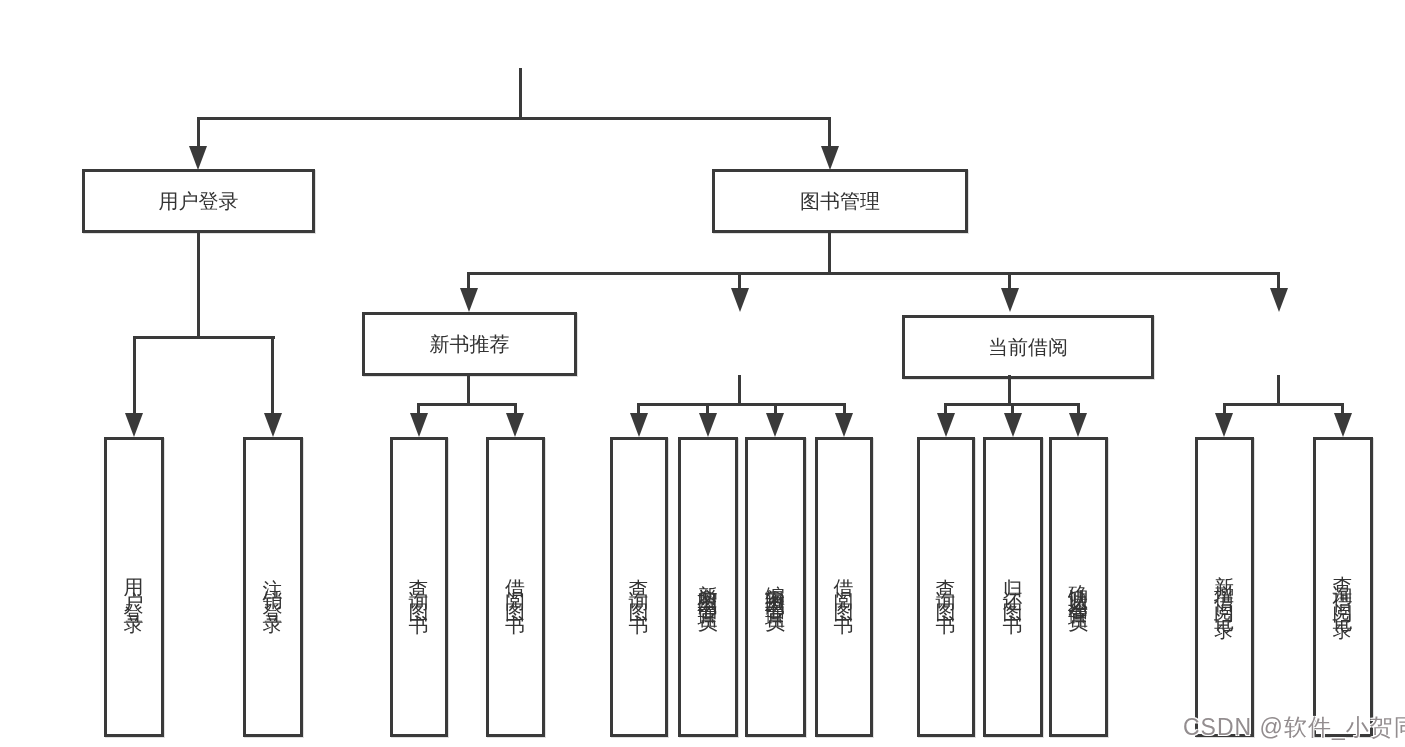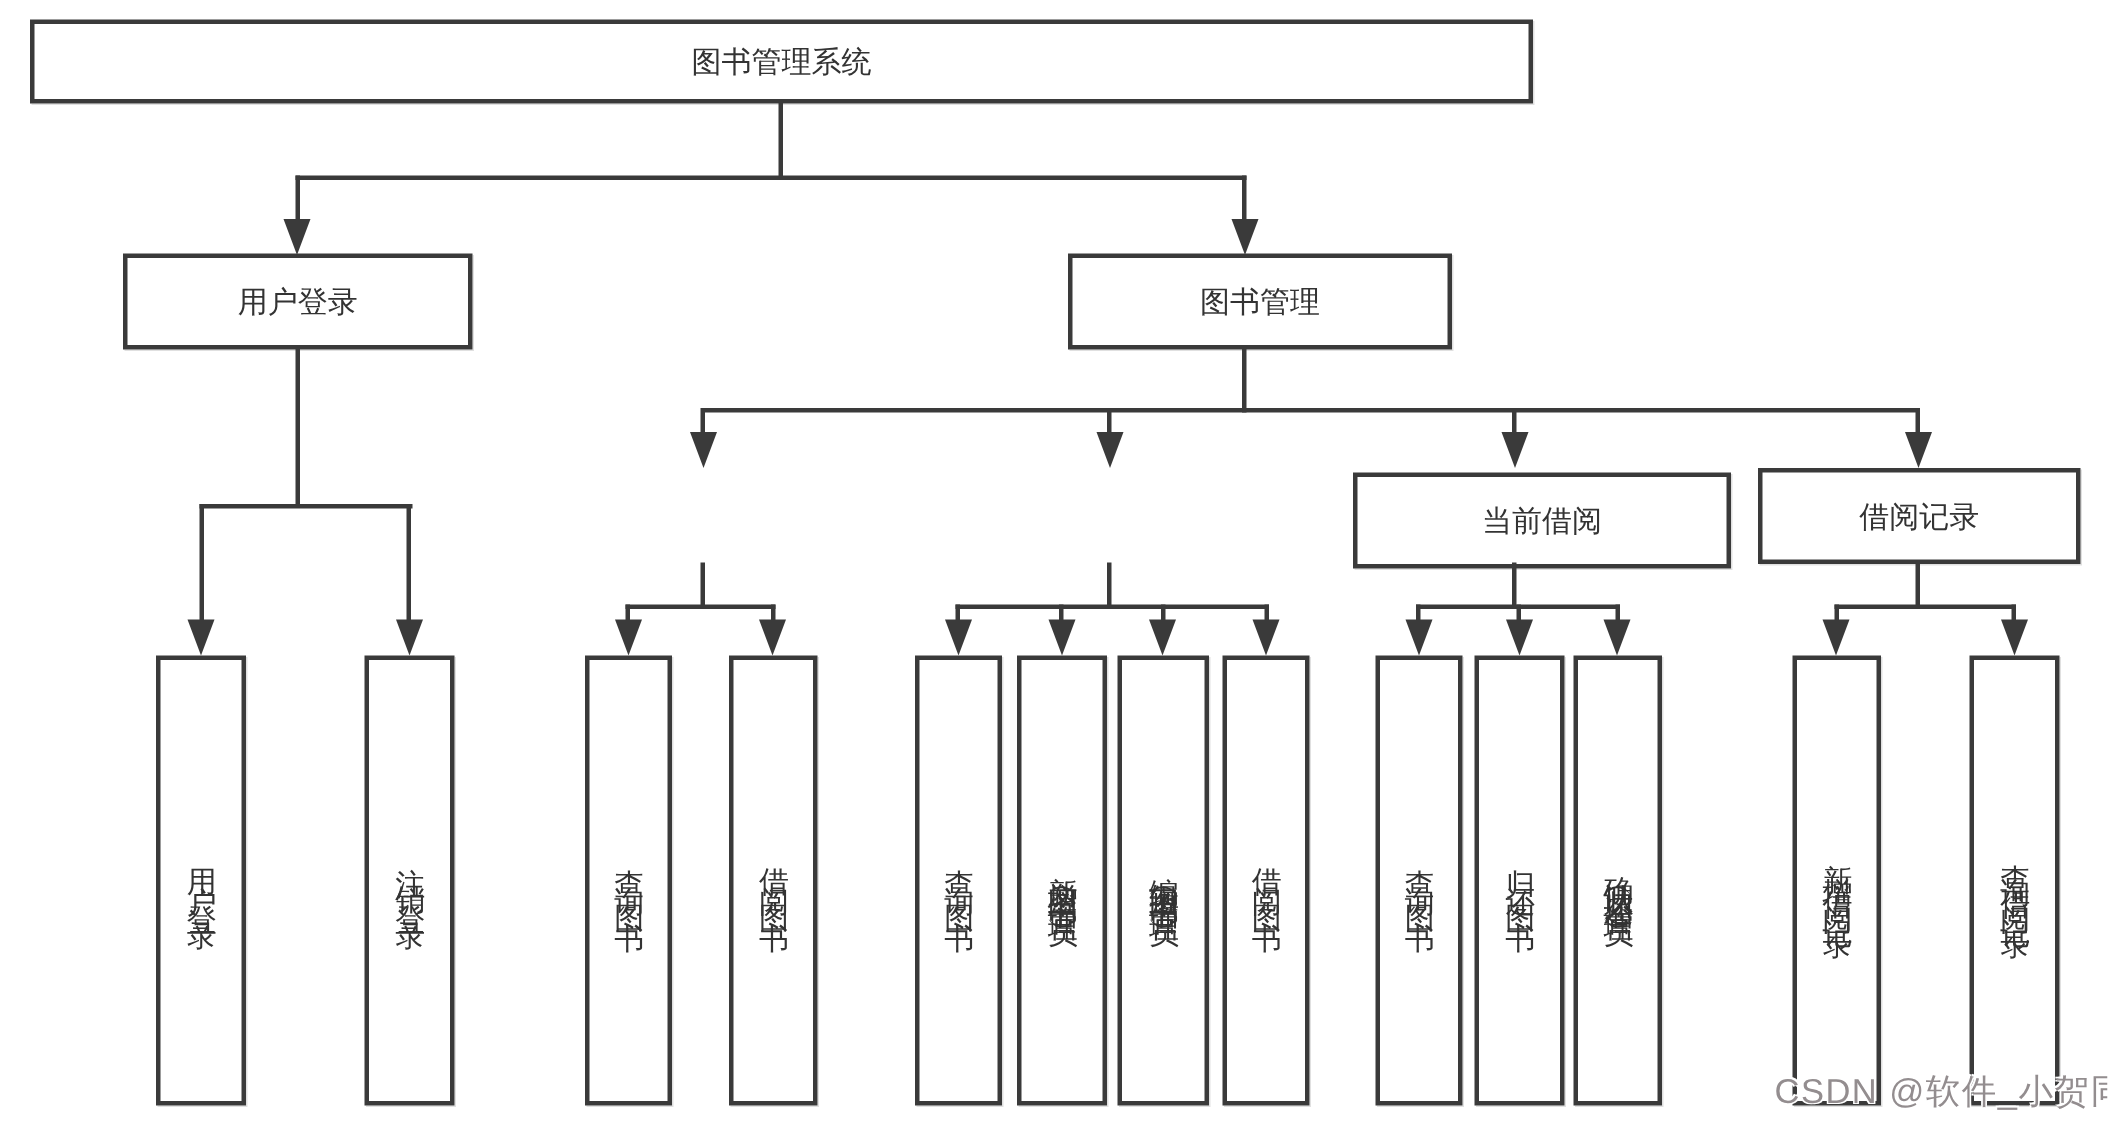--- a/index.html
+++ b/index.html
@@ -45,41 +45,38 @@
     font-size:23px;letter-spacing:1px;color:var(--wm);
     text-shadow:1px 1px 0 #fff,-1px -1px 0 #fff,1px -1px 0 #fff,-1px 1px 0 #fff;
     white-space:nowrap;
   }
 </style>
 </head>
 <body>
 
 <div class="stage">
 
-  <div class="box" style="left:20px;top:13px;width:1002px;height:56px">
-    <span>图书管理系统</span>
-  </div>
 
   <div class="box" style="left:82px;top:169px;width:233px;height:64px">
     <span>用户登录</span>
   </div>
 
   <div class="box" style="left:712px;top:169px;width:256px;height:64px">
     <span>图书管理</span>
   </div>
 
+  <div class="box" style="left:362px;top:312px;width:215px;height:64px">
+    <span>新书推荐</span>
+  </div>
 
 
   <div class="box" style="left:902px;top:315px;width:252px;height:64px">
     <span>当前借阅</span>
   </div>
 
-  <div class="box" style="left:1172px;top:312px;width:215px;height:64px">
-    <span>借阅记录</span>
-  </div>
 
   <div class="leaf" style="left:104px;top:437px;width:60px;height:300px">
     <span class="t4">用户登录</span>
   </div>
   <div class="leaf" style="left:243px;top:437px;width:60px;height:300px">
     <span class="t4">注销登录</span>
   </div>
 
   <div class="leaf" style="left:390px;top:437px;width:58px;height:300px">
     <span class="t4">查询图书</span>

